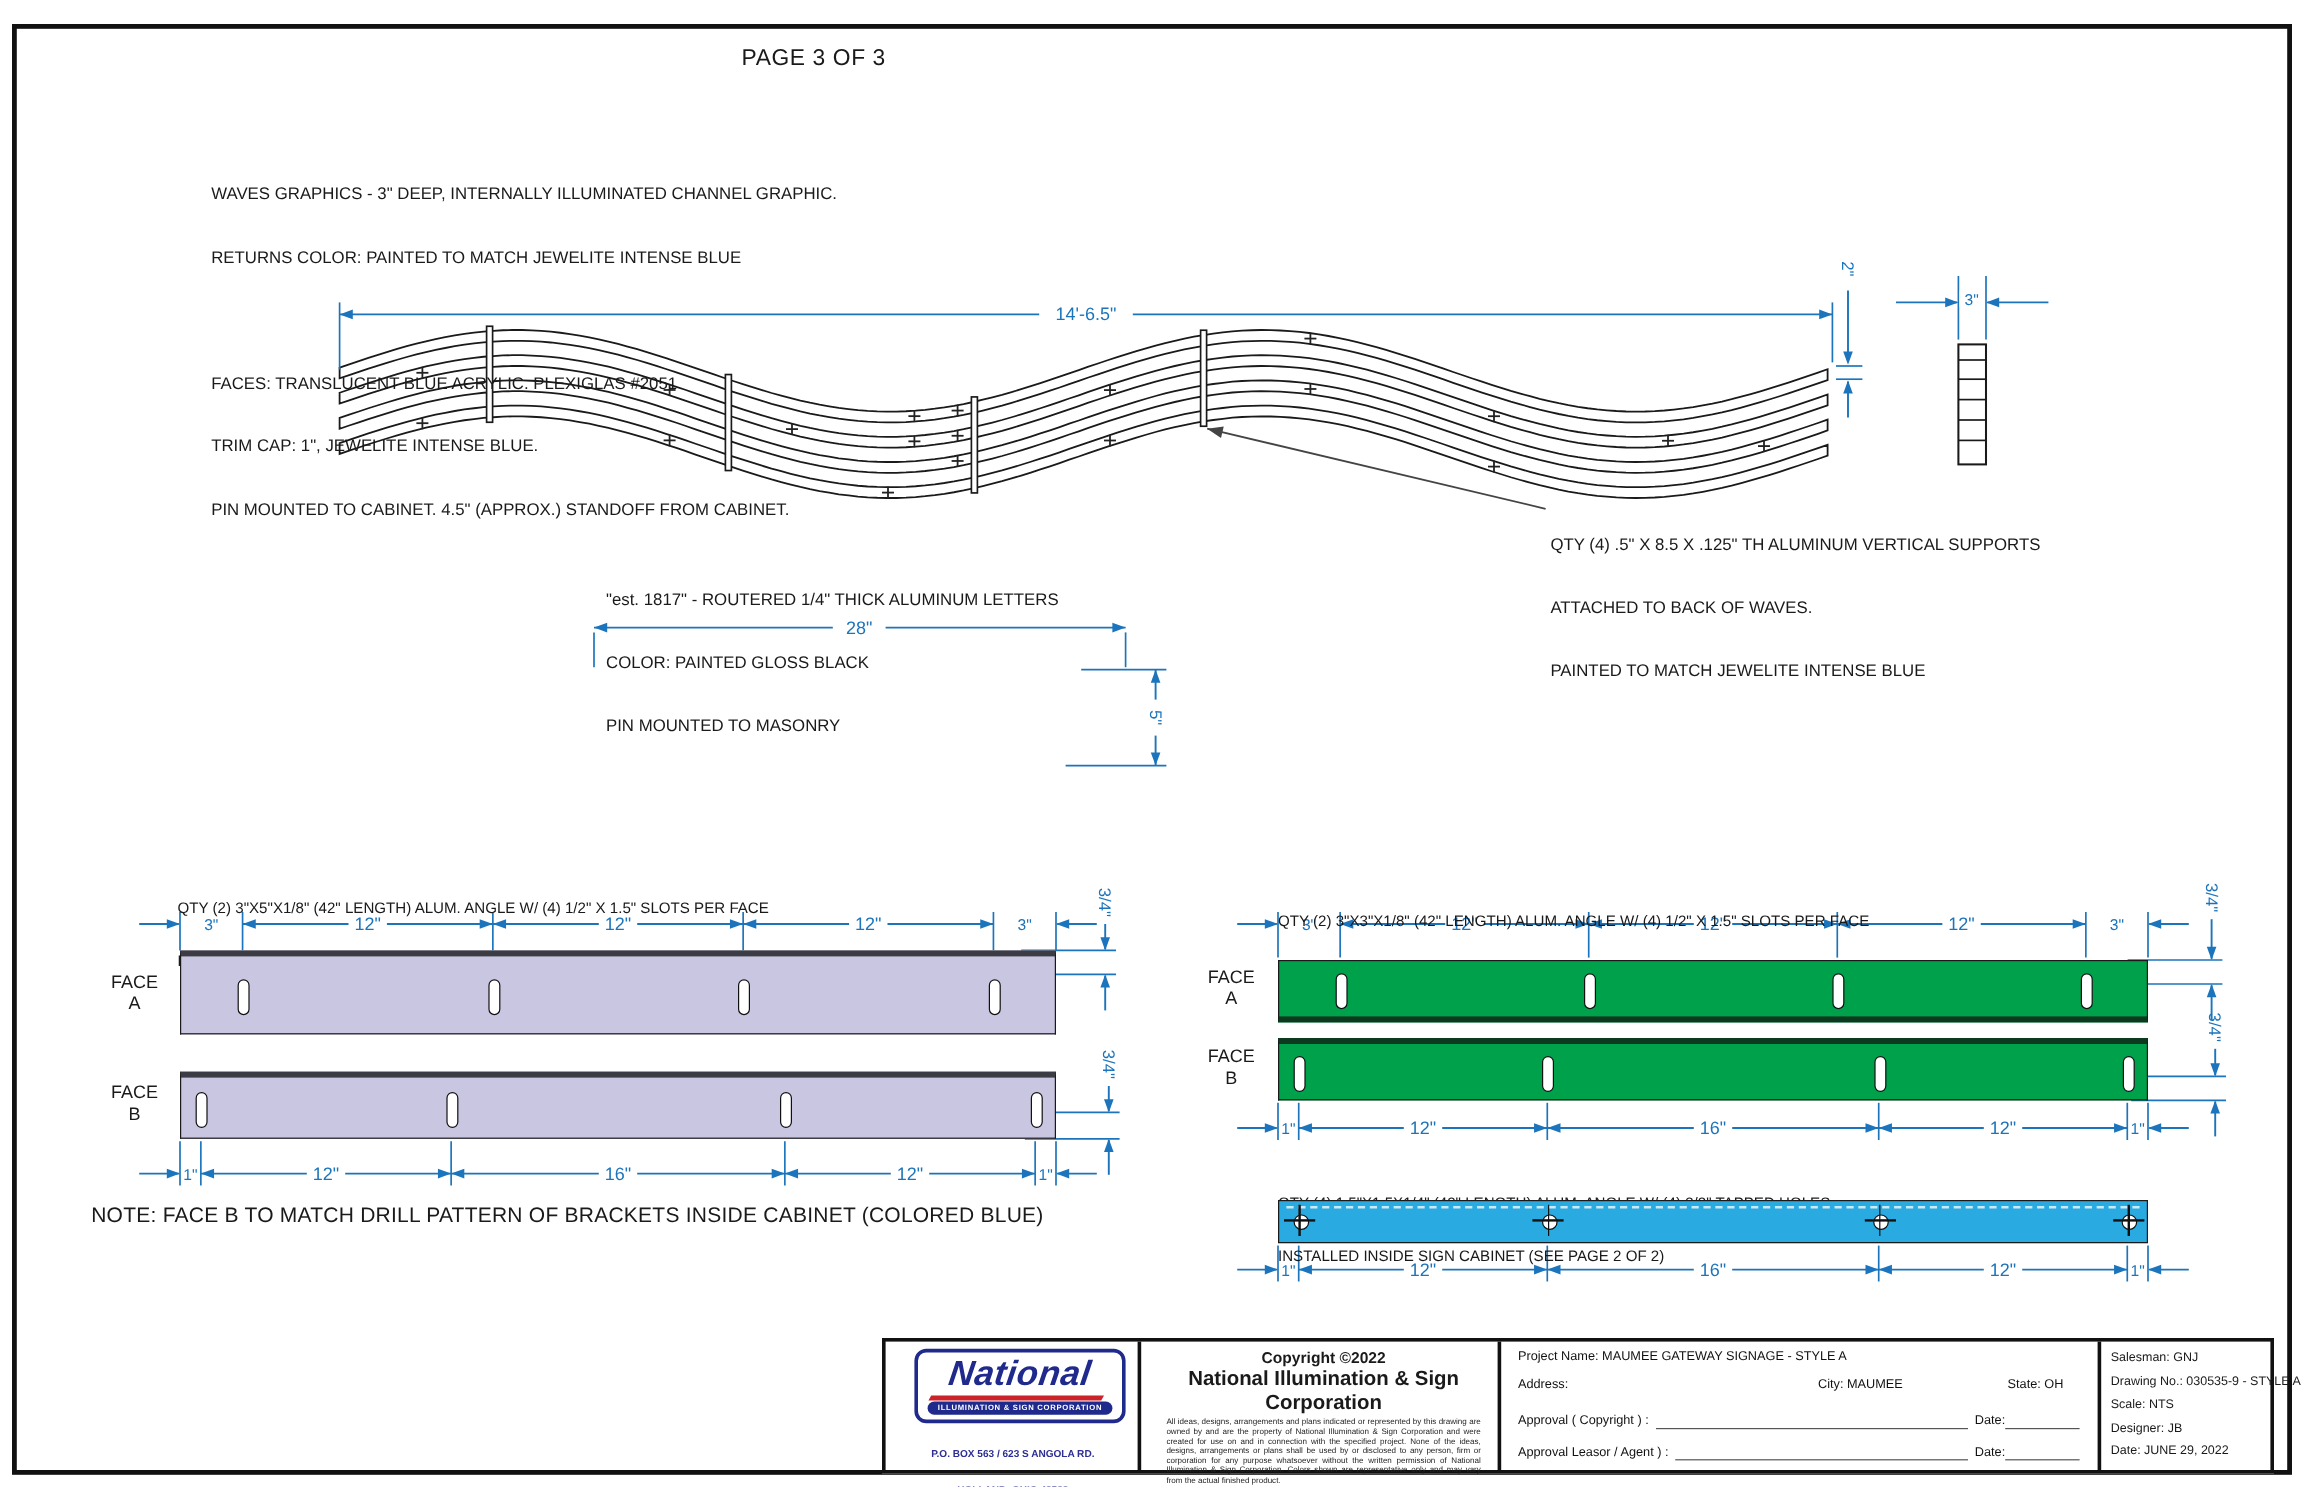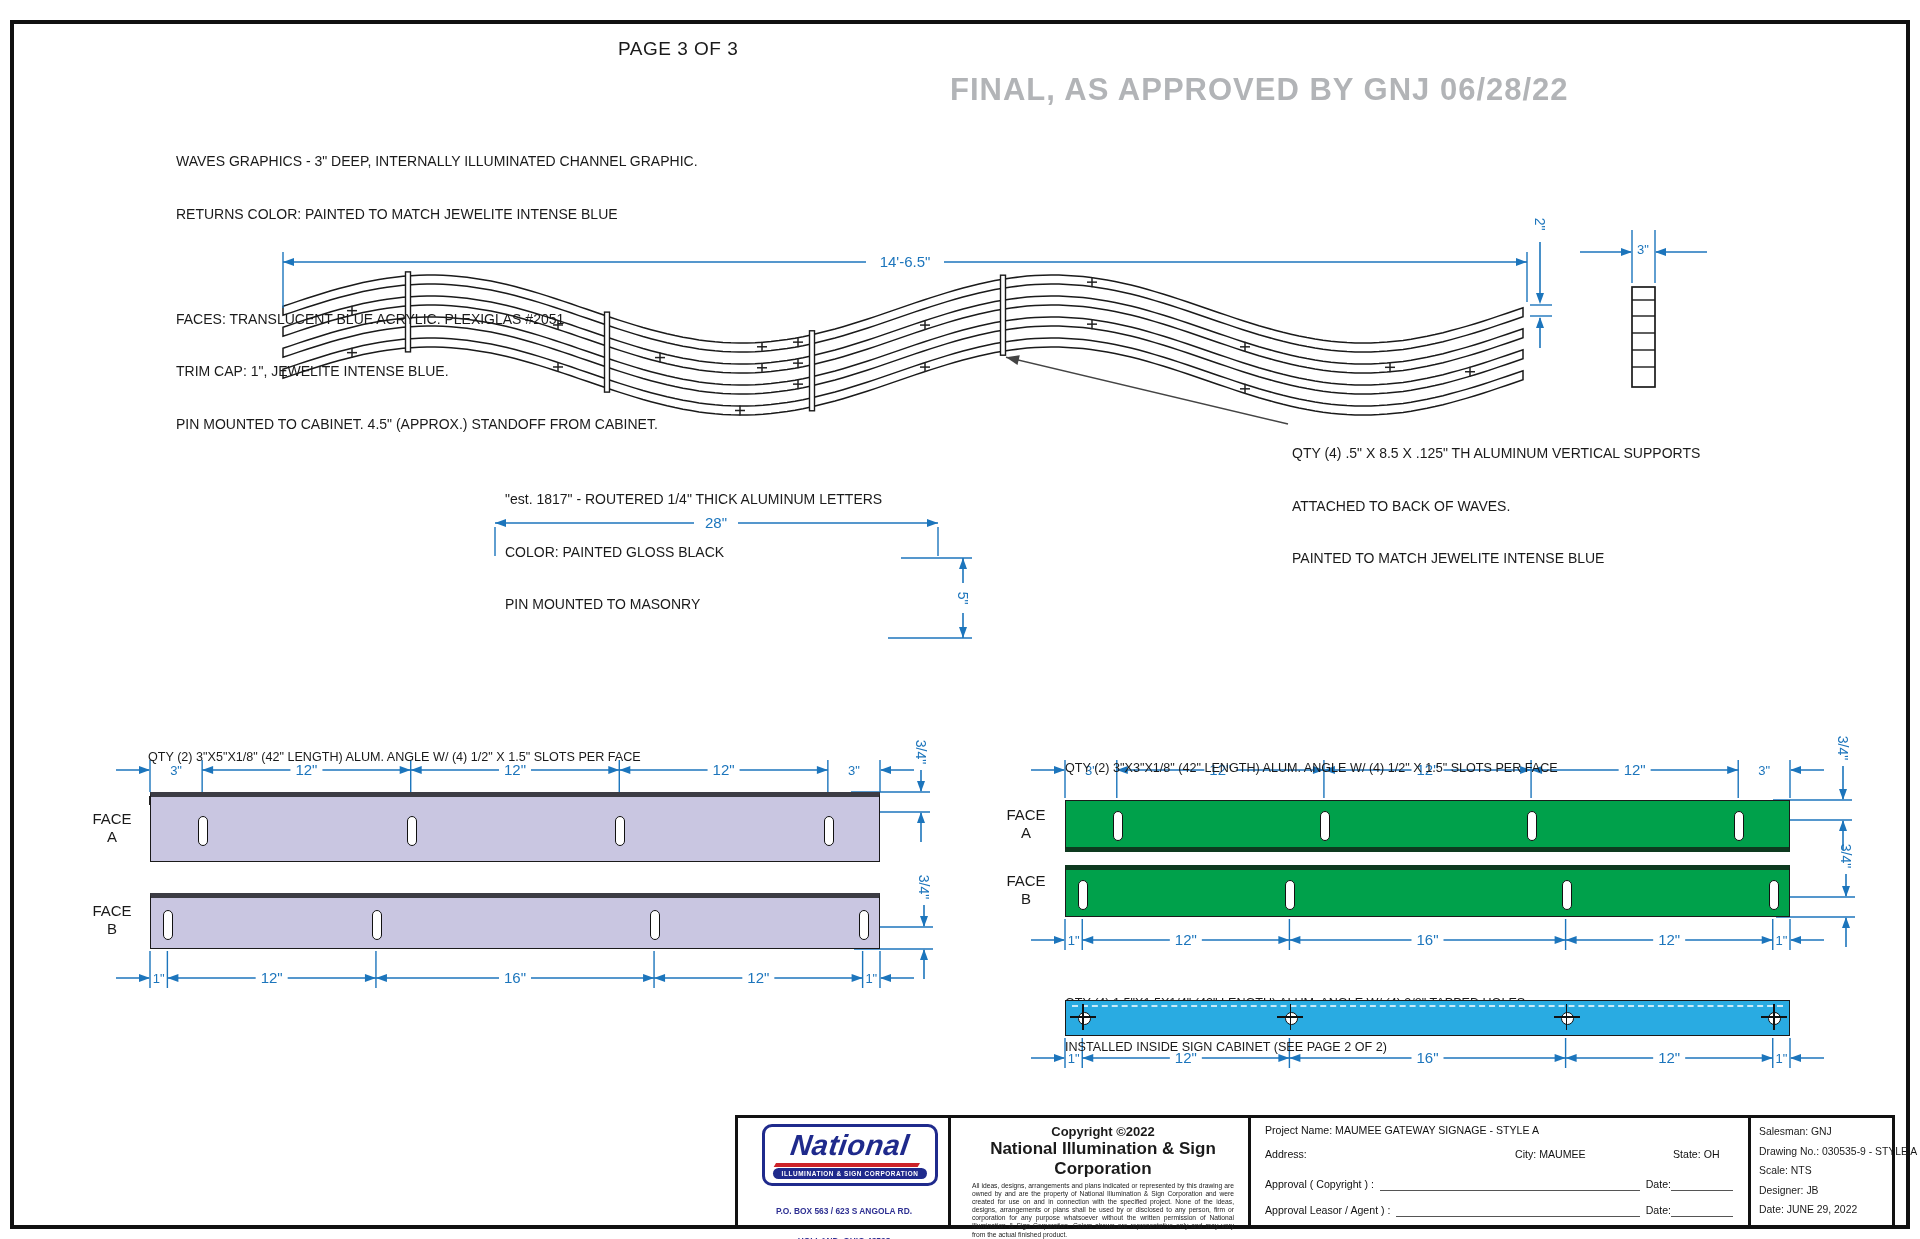--- a/index.html
+++ b/index.html
@@ -315,21 +315,20 @@
       <line x1="1565.595238095238" y1="1058" x2="1772.7380952380952" y2="1058" stroke="#1c75bc" stroke-width="1.6"></line>
       <polygon points="1565.595238095238,1058 1576.595238095238,1054 1576.595238095238,1062" fill="#1c75bc"></polygon>
       <polygon points="1772.7380952380952,1058 1761.7380952380952,1054 1761.7380952380952,1062" fill="#1c75bc"></polygon>
       <rect x="1653.1666666666665" y="1050" width="32" height="16" fill="#fff"></rect>
       <text x="1669.1666666666665" y="1063" fill="#1c75bc" font-size="15" text-anchor="middle" font-family="&quot;Liberation Sans&quot;,sans-serif">12"</text>
       <rect x="1774.2380952380954" y="1050.5" width="14.261904761904816" height="15" fill="#fff"></rect>
       <text x="1781.3690476190477" y="1063" fill="#1c75bc" font-size="13" text-anchor="middle" font-family="&quot;Liberation Sans&quot;,sans-serif">1"</text>
     </svg>
 
   <div class="pagecount">PAGE 3 OF 3</div>
-  <div class="stamp" style="color: rgb(178, 180, 183);">FINAL, AS APPROVED BY GNJ 06/28/22</div>
 
   <div class="abs note" style="left:176px;top:118px;">
     <div class="nline">WAVES GRAPHICS - 3" DEEP, INTERNALLY ILLUMINATED CHANNEL GRAPHIC.</div>
     <div class="nline">RETURNS COLOR: PAINTED TO MATCH JEWELITE INTENSE BLUE</div>
     <div class="nline"></div>
     <div class="nline">FACES: TRANSLUCENT BLUE ACRYLIC. PLEXIGLAS #2051</div>
     <div class="nline">TRIM CAP: 1", JEWELITE INTENSE BLUE.</div>
     <div class="nline">PIN MOUNTED TO CABINET. 4.5" (APPROX.) STANDOFF FROM CABINET.</div>
   </div>
 
@@ -363,20 +362,21 @@
       <div class="slot" style="left: 255.714px; top: 19px;"></div>
       <div class="slot" style="left: 464.286px; top: 19px;"></div>
       <div class="slot" style="left: 672.857px; top: 19px;"></div>
     </div>
   <div class="bar" id="bar-lb" style="left: 150px; top: 893px; width: 730px; height: 56px; background: rgb(201, 198, 225); border-top: 5px solid rgb(60, 60, 68);">
       <div class="slot" style="left: 12.381px; top: 12px;"></div>
       <div class="slot" style="left: 220.952px; top: 12px;"></div>
       <div class="slot" style="left: 499.048px; top: 12px;"></div>
       <div class="slot" style="left: 707.619px; top: 12px;"></div>
     </div>
+  <div class="bignote">NOTE: FACE B TO MATCH DRILL PATTERN OF BRACKETS INSIDE CABINET (COLORED BLUE)</div>
 
   <div class="abs small2" style="left:1065px;top:731px;">
     <div>QTY (2) 3"X3"X1/8" (42" LENGTH) ALUM. ANGLE W/ (4) 1/2" X 1.5" SLOTS PER FACE</div>
     <div>HOLES ARE OFFSET 2" FROM THOSE ON OPPOSITE FACE</div>
   </div>
   <div class="facelabel" style="left:998px;top:806px;">
     <div>FACE</div>
     <div>A</div>
   </div>
   <div class="facelabel" style="left:998px;top:872px;">

